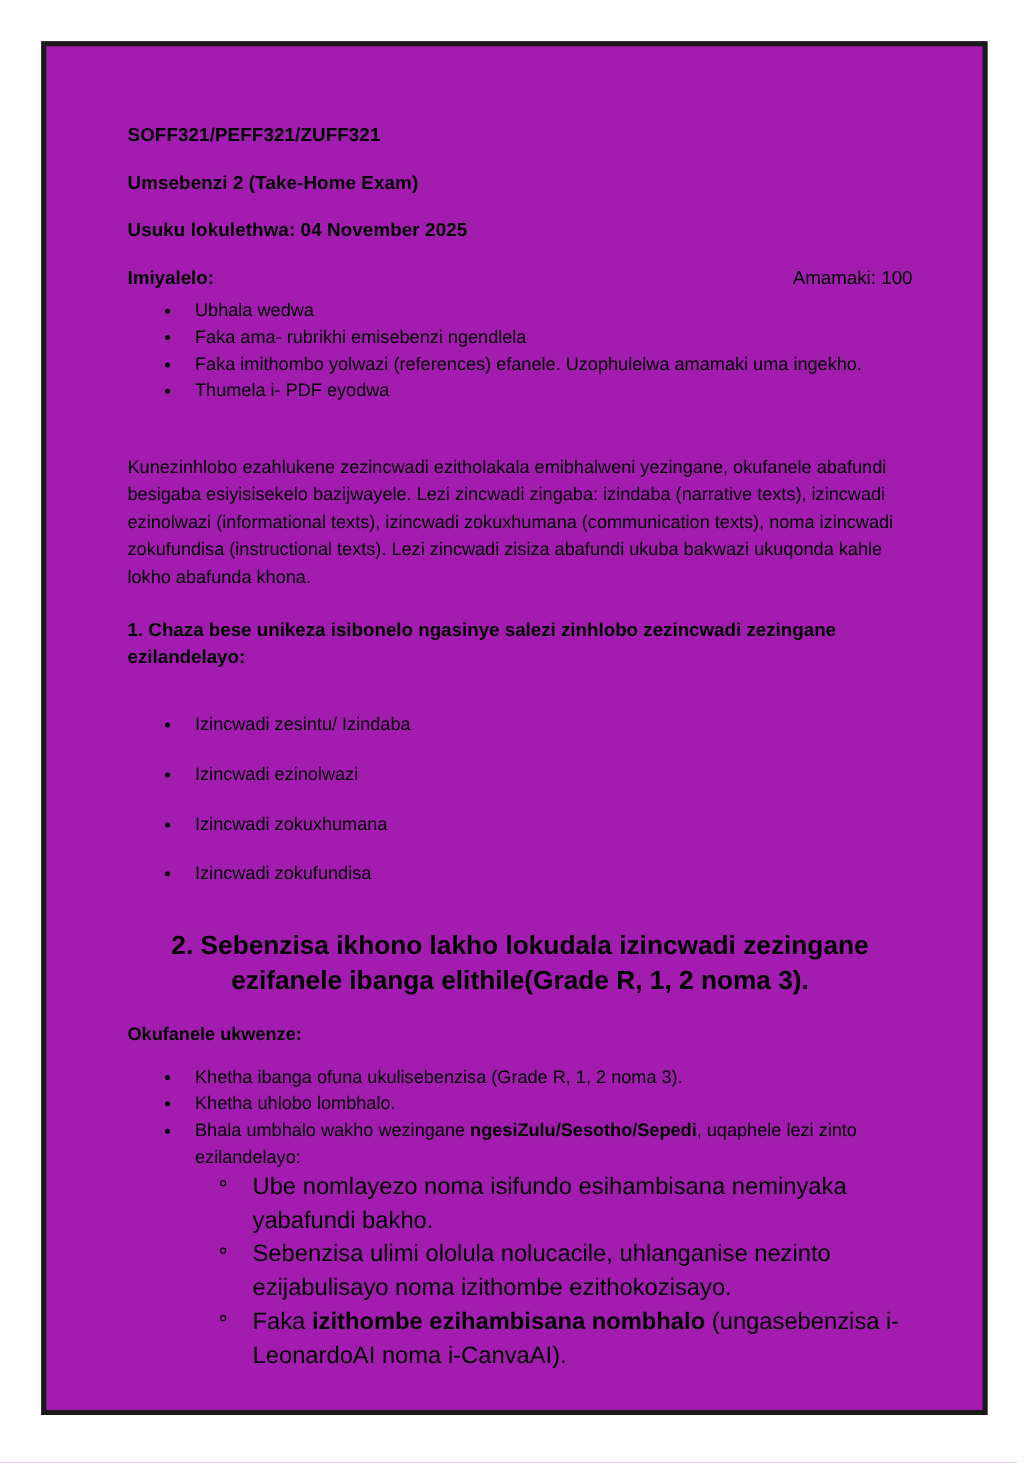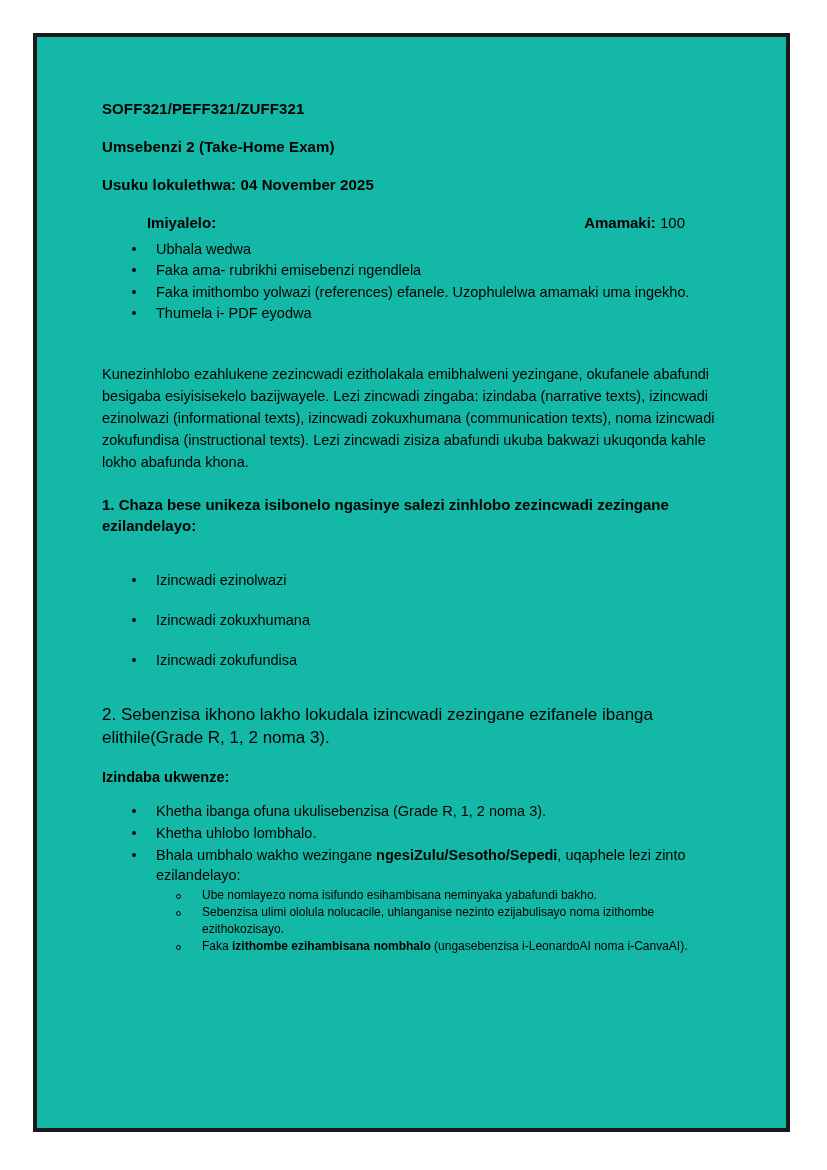--- a/index.html
+++ b/index.html
@@ -16,55 +16,55 @@
   }
 
   .page-frame {
     position: absolute;
     left: 33px;
     top: 33px;
     width: 757px;
     height: 1099px;
     border: 4px solid #1a1a1a;
     box-sizing: border-box;
-    background: #14b8a6;
+    background: #a21caf;
   }
 
   .page-content {
     position: absolute;
     left: 65px;
     top: 62px;
     width: 628px;
   }
 
   
   .hdr-line {
     font-size: 15px;
     font-weight: bold;
     line-height: 1.28;
     margin-bottom: 19px;
     letter-spacing: 0.1px;
   }
   .hdr-row {
     display: flex;
-    justify-content: center;
+    justify-content: space-between;
     align-items: baseline;
     margin-bottom: 8px;
     margin-top: 10px;
   }
   .hdr-row .lbl-left {
     font-size: 15px;
     font-weight: bold;
   }
   .hdr-row .lbl-right {
     font-size: 15px;
     margin-left: 368px;
     white-space: nowrap;
   }
-  .hdr-row .lbl-right b { font-weight: bold; }
+  .hdr-row .lbl-right b { font-weight: normal; }
 
   
   ul.bl {
     list-style: none;
     margin: 0;
     padding: 0;
   }
   ul.bl > li {
     position: relative;
     padding-left: 54px;
@@ -87,21 +87,21 @@
   ul.spaced > li::before { top: 8px; }
 
   ul.sub {
     list-style: none;
     margin: 0;
     padding: 0;
   }
   ul.sub > li {
     position: relative;
     padding-left: 100px;
-    font-size: 12px;
+    font-size: 19px;
     line-height: 1.42;
   }
   ul.sub > li::before {
     content: "";
     position: absolute;
     left: 74px;
     top: 7px;
     width: 5px;
     height: 5px;
     border-radius: 50%;
@@ -116,24 +116,25 @@
     margin: 0;
   }
 
   .h-num {
     font-size: 15px;
     font-weight: bold;
     line-height: 1.38;
     margin: 0;
   }
   .h-num-big {
-    font-size: 17px;
-    font-weight: normal;
+    font-size: 21px;
+    font-weight: bold;
     line-height: 1.36;
     margin: 0;
+    text-align: center;
   }
   .sub-lbl {
     font-size: 14.5px;
     font-weight: bold;
     margin: 0;
   }
   .marks {
     font-size: 14.5px;
     margin: 0;
   }
@@ -173,32 +174,33 @@
     <div class="sp-22"></div>
 
     <p class="h-num">1. Chaza bese unikeza isibonelo ngasinye salezi zinhlobo zezincwadi zezingane ezilandelayo:</p>
 
     <div class="sp-18"></div>
 
 
     <div class="sp-16"></div>
 
     <ul class="bl spaced">
+      <li>Izincwadi zesintu/ Izindaba</li>
       <li>Izincwadi ezinolwazi</li>
       <li>Izincwadi zokuxhumana</li>
       <li>Izincwadi zokufundisa</li>
     </ul>
 
     <div class="sp-14"></div>
 
     <p class="h-num-big">2. Sebenzisa ikhono lakho lokudala izincwadi zezingane ezifanele ibanga elithile(Grade R, 1, 2 noma 3).</p>
 
     <div class="sp-20"></div>
 
-    <p class="sub-lbl">Izindaba ukwenze:</p>
+    <p class="sub-lbl">Okufanele ukwenze:</p>
 
     <div class="sp-16"></div>
 
     <ul class="bl tight">
       <li>
         <span>Khetha ibanga ofuna ukulisebenzisa (Grade R, 1, 2 noma 3).</span><b></b><span></span>
       </li>
       <li>
         <span>Khetha uhlobo lombhalo.</span><b></b><span></span>
       </li>

